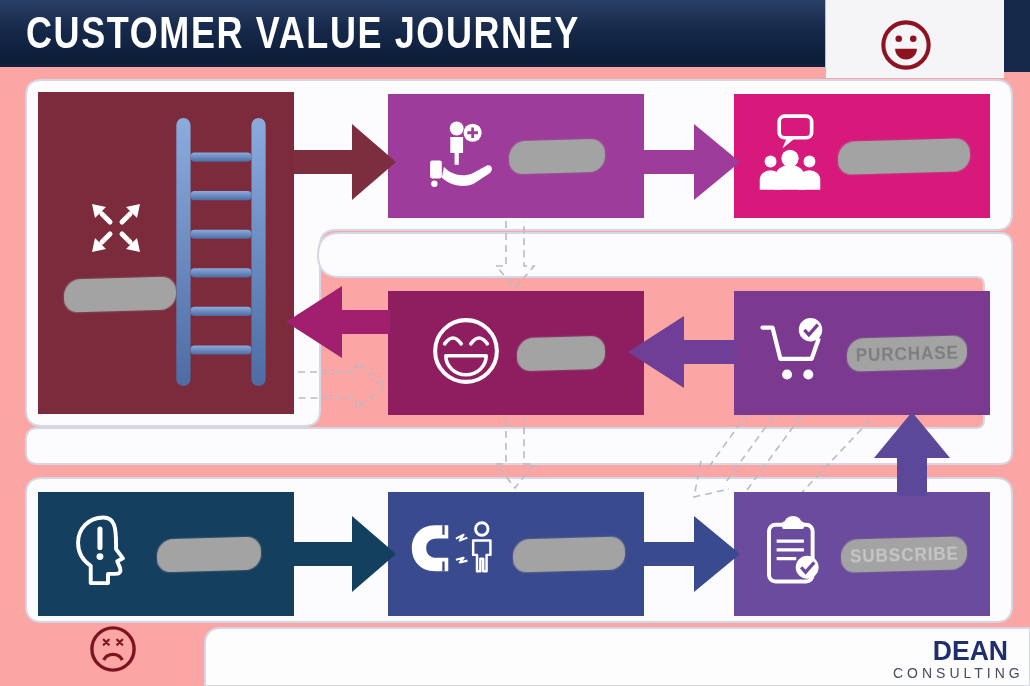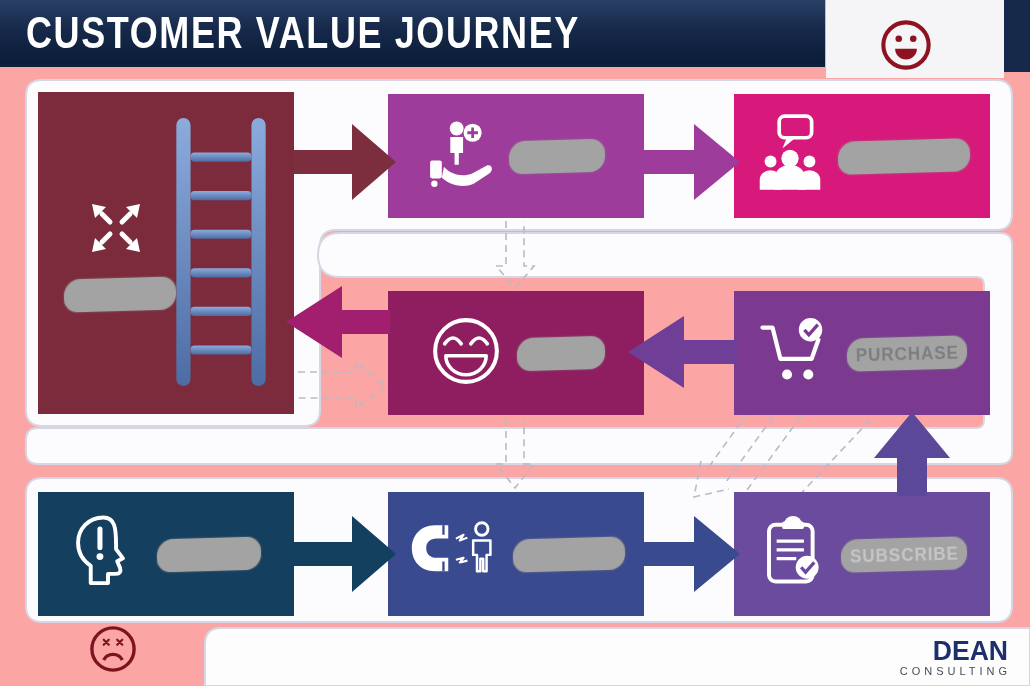--- a/index.html
+++ b/index.html
@@ -39,21 +39,21 @@
 
   .asc-expand{position:absolute;left:46px;top:104px;}
   .asc-ladder{position:absolute;left:134px;top:26px;}
 
   .face{position:absolute;z-index:5;}
   .face-happy{left:877px;top:16px;}
   .face-sad{left:86px;top:622px;}
 
   .logo{position:absolute;left:893px;top:638px;width:118px;text-align:right;z-index:5;}
   .logo .name{font-weight:800;font-size:28px;letter-spacing:0;line-height:26px;transform:scaleX(.95);display:block;}
-  .logo .tagline{display:block;font-size:11px;letter-spacing:4px;color:#464c59;margin-top:1px;}
+  .logo .tagline{display:block;font-size:14px;letter-spacing:4px;color:#464c59;margin-top:1px;}
 </style>
 </head>
 <body>
 
 <div id="stage-root">
 
   <svg class="layer roads" viewBox="0 0 1030 686">
     <rect x="826" y="0" width="178" height="78" fill="#f5f4f7"></rect>
     <path d="M42,80 H996 Q1012,80 1012,96 V214 Q1012,230 996,230 H336 Q320,230 320,246 V410 Q320,426 304,426 H42 Q26,426 26,410 V96 Q26,80 42,80 Z" fill="#fcfcfe" stroke="#d6d6e4" stroke-width="2"></path>
     <path d="M340,233 H1000 Q1012,233 1012,245 V452 Q1012,464 1000,464 H38 Q26,464 26,452 V440 Q26,428 38,428 H976 Q984,428 984,420 V285 Q984,277 976,277 H340 Q318,277 318,255 Q318,233 340,233 Z" fill="#fcfcfe" stroke="#d6d6e4" stroke-width="2"></path>

